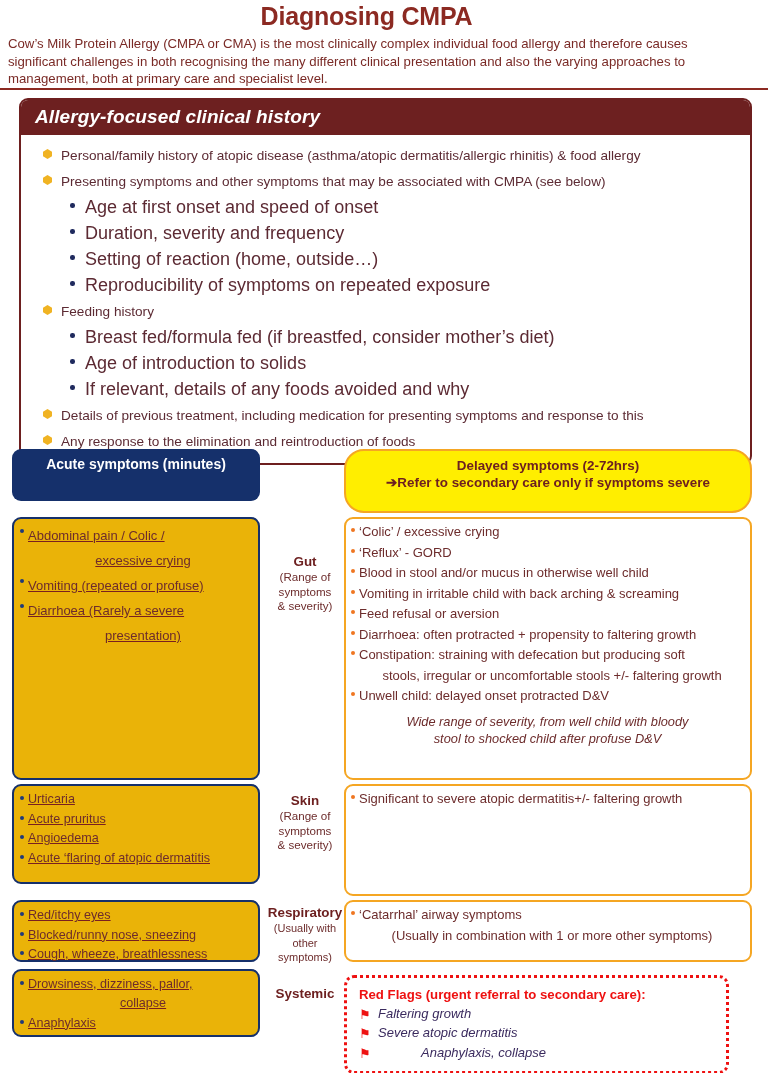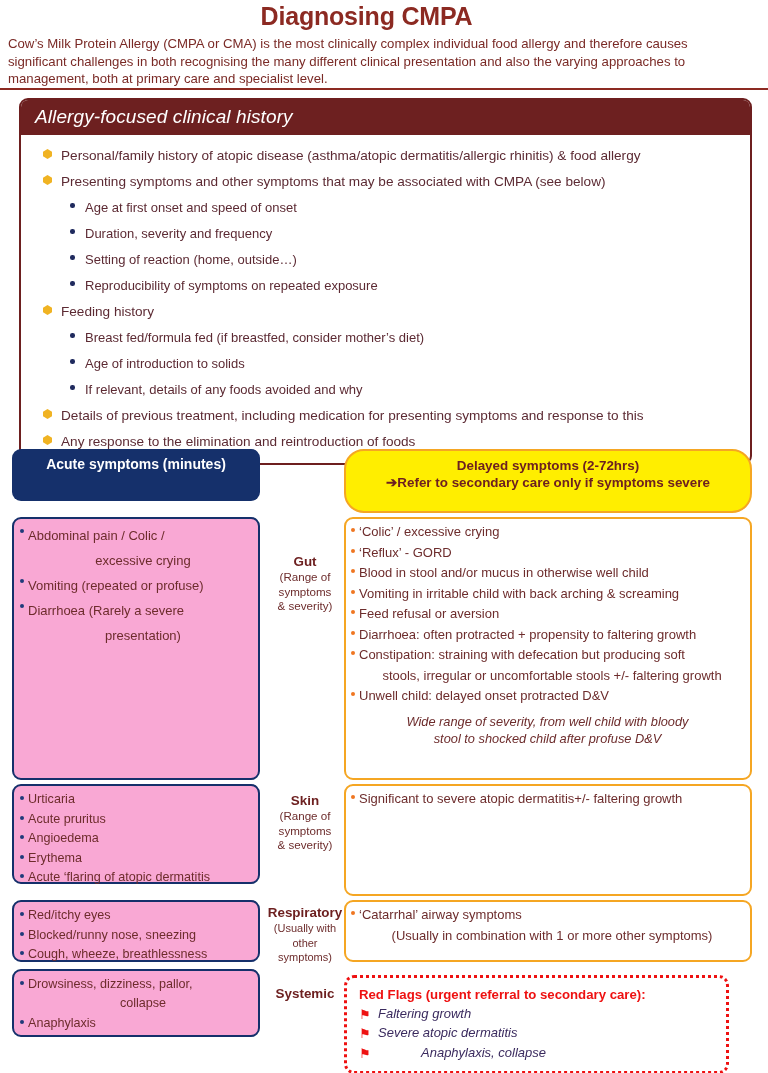--- a/index.html
+++ b/index.html
@@ -50,21 +50,21 @@
     border: 2px solid #6d1f1f;
     border-radius: 9px;
     background: #ffffff;
     overflow: hidden;
   }
   .history-head {
     background: #6d2020;
     color: #ffffff;
     font-size: 19px;
     font-style: italic;
-    font-weight: normal;
+    font-weight: bold;
     padding: 6px 14px 7px;
     letter-spacing: 0.1px;
   }
   .history-body { padding: 7px 0 9px 0; }
 
   ul { list-style: none; }
 
   .lvl1 {
     font-size: 13.6px;
     color: #5c2a33;
@@ -75,21 +75,21 @@
   .lvl1::before {
     content: "";
     position: absolute;
     left: 22px; top: 7px;
     width: 9px; height: 10px;
     background: #f0b323;
     clip-path: polygon(50% 0, 100% 27%, 100% 73%, 50% 100%, 0 73%, 0 27%);
   }
 
   .lvl2 {
-    font-size: 13px;
+    font-size: 18px;
     color: #5c2a33;
     line-height: 15px;
     padding: 5.5px 0 5.5px 64px;
     position: relative;
   }
   .lvl2::before {
     content: "";
     position: absolute;
     left: 49px; top: 9px;
     width: 4.5px; height: 4.5px;
@@ -129,22 +129,23 @@
     padding: 6px 6px 7px;
     line-height: 17px;
     height: 64px;
   }
   .arrow { font-weight: bold; }
 
   
   .box-navy {
     border: 2.2px solid #15306b;
     border-radius: 9px;
-    background: #f9a8d4;
+    background: #eab308;
     padding: 4px 0 4px 5px;
+    text-decoration: underline;
   }
   .box-gold {
     border: 2.5px solid #f5a623;
     border-radius: 9px;
     background: #ffffff;
     padding: 3px 5px 4px 4px;
   }
 
   .bl { position: relative; padding-left: 9px; color: #6d2c2c; }
   .bl::before {
@@ -298,21 +299,20 @@
       </div>
     </div>
   </div>
 
   <div class="row">
     <div class="col-left">
       <div class="box-navy navy-tight" style="height:100px">
         <div class="bl">Urticaria</div>
         <div class="bl">Acute pruritus</div>
         <div class="bl">Angioedema</div>
-        <div class="bl">Erythema</div>
         <div class="bl">Acute ‘flaring of atopic dermatitis</div>
       </div>
     </div>
     <div class="col-mid" style="padding-top:8px">
       <div class="mid-title">Skin</div>
       <div class="mid-sub">(Range of</div>
       <div class="mid-sub">symptoms</div>
       <div class="mid-sub">&amp; severity)</div>
     </div>
     <div class="col-right">

